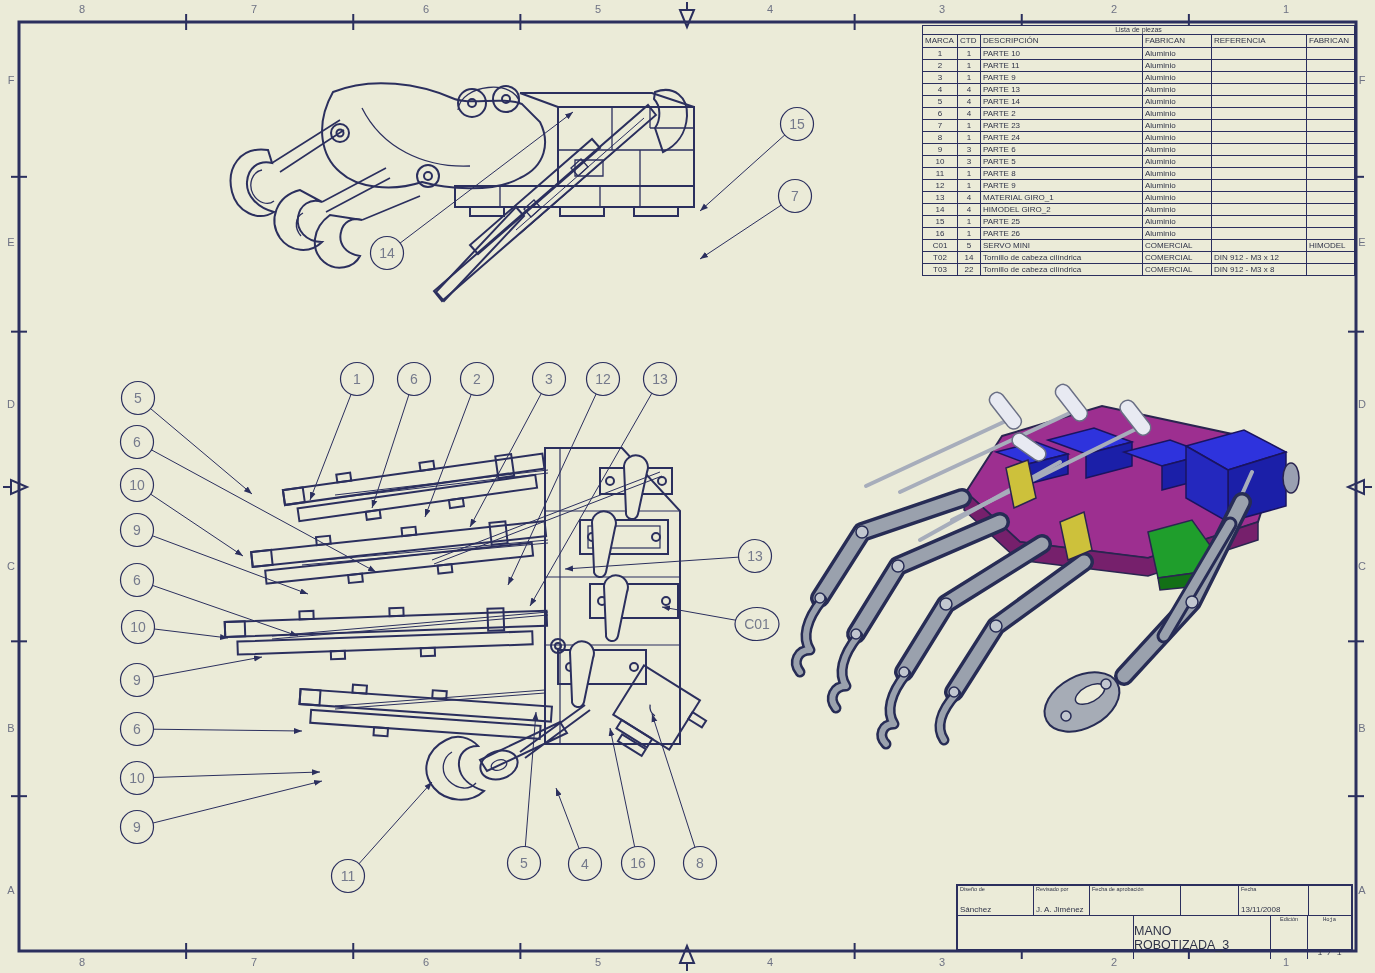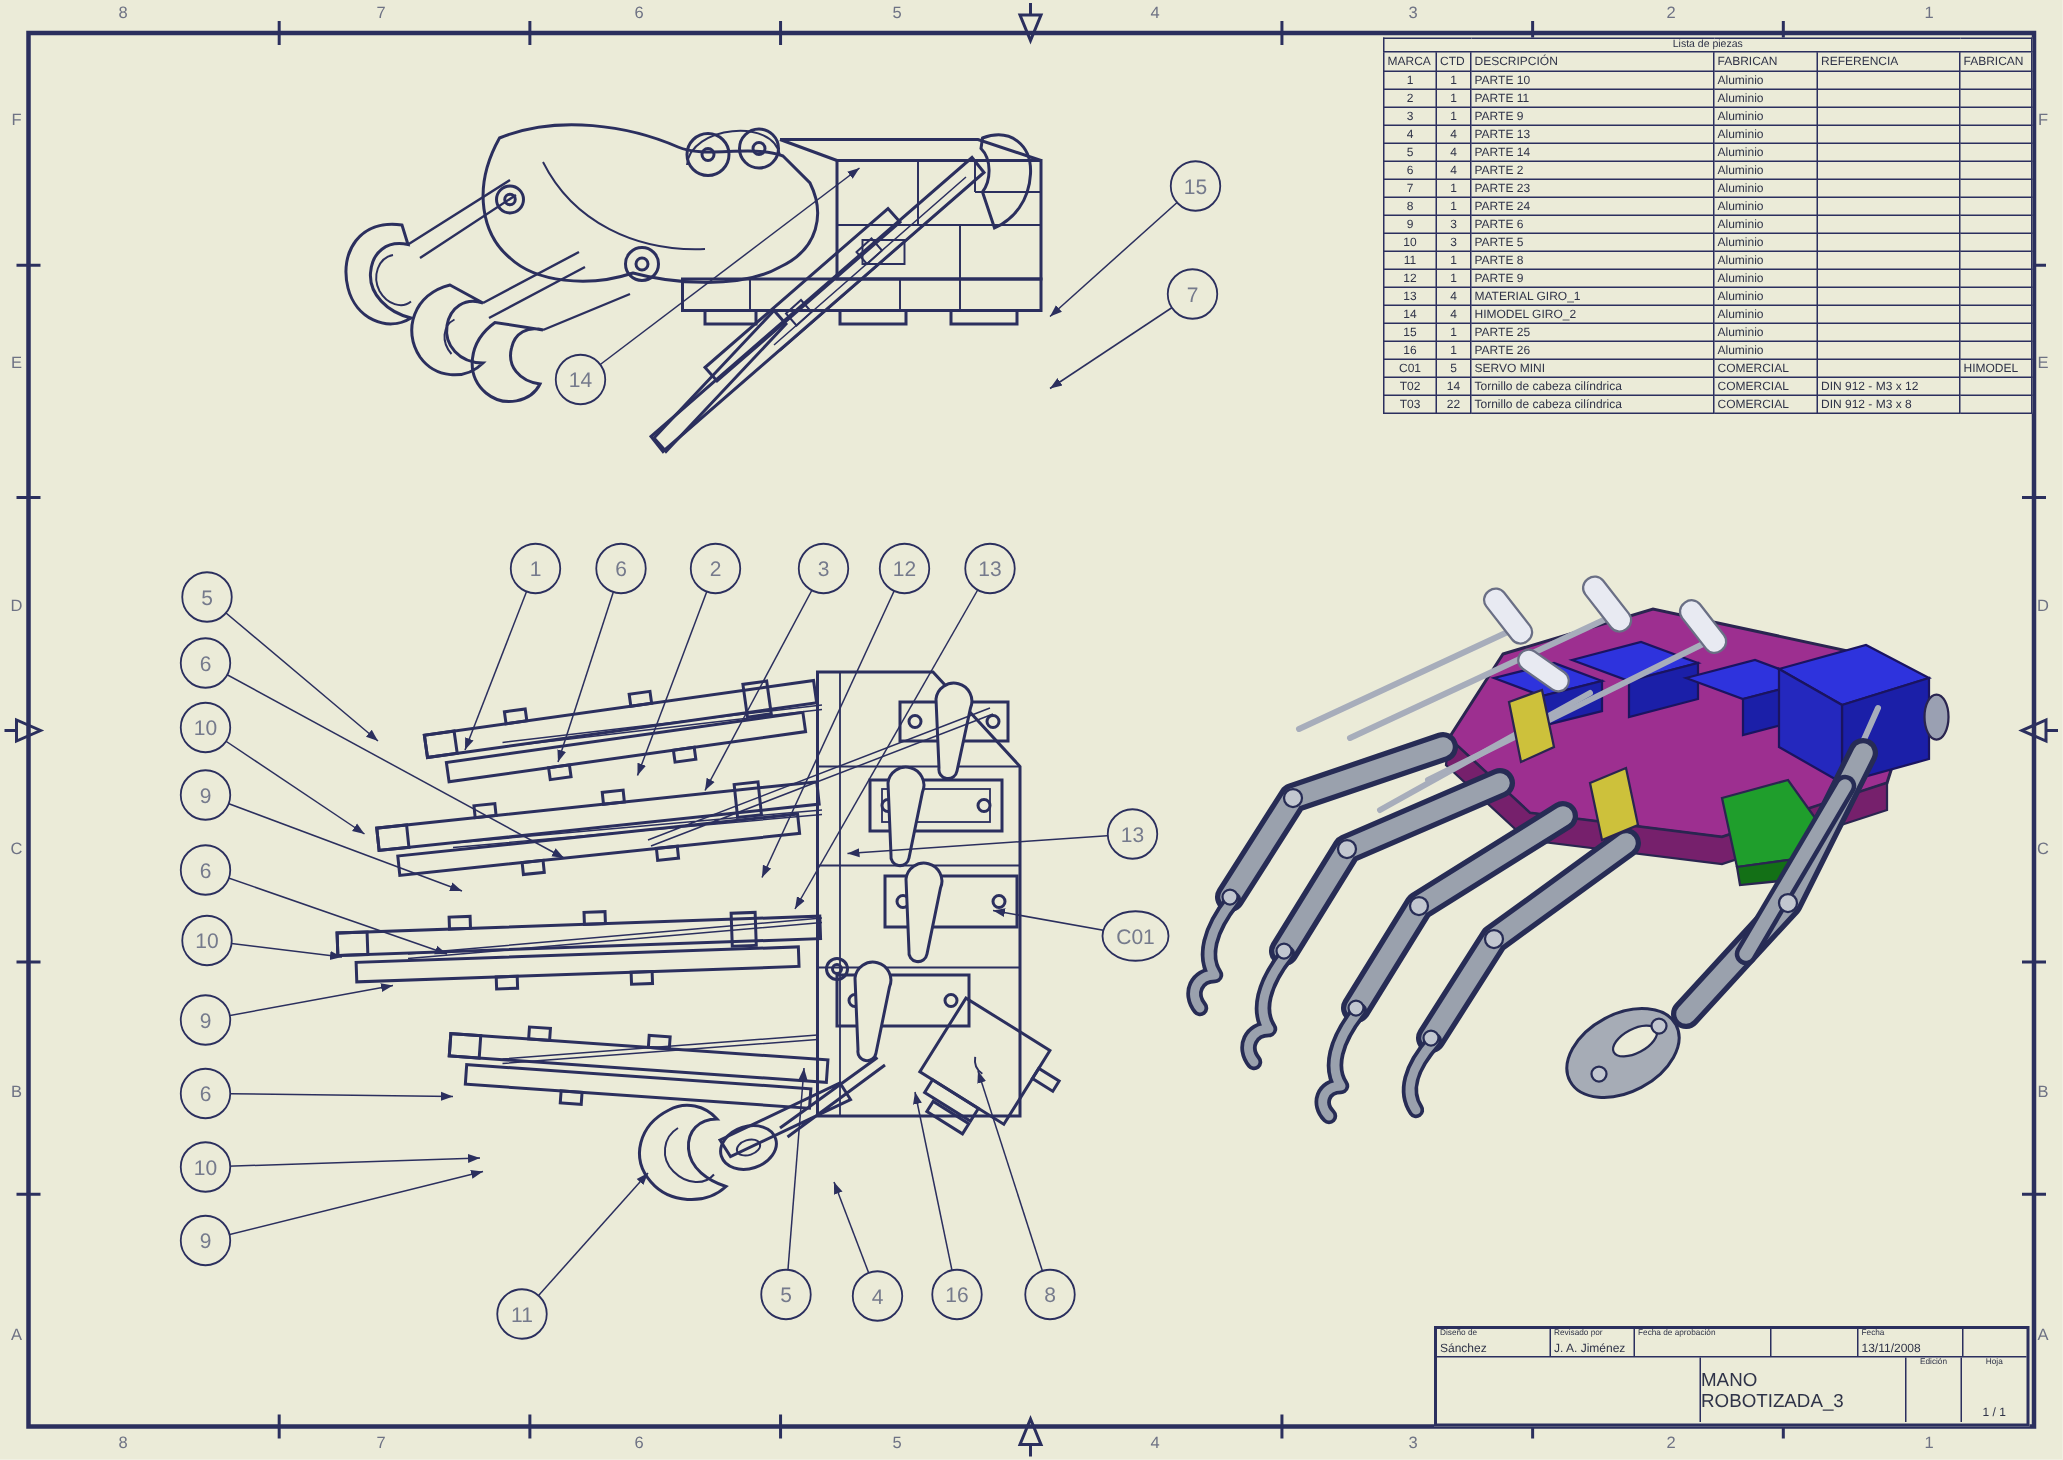--- a/index.html
+++ b/index.html
@@ -15,34 +15,34 @@
     font-size:8px;color:#2F3348;padding:0 2px;overflow:hidden;line-height:1.15;
     white-space:nowrap;}
   #parts-table .tbl-title{border:1.5px solid #2B2F5E;text-align:center;font-size:7px;height:8px;}
   #parts-table thead th{text-align:left;height:12px;font-size:8px;}
   #parts-table tbody td{height:11px;}
   #parts-table td.c0,#parts-table td.c1{text-align:center;}
   #parts-table tbody tr.wrap td{white-space:normal;height:23px;vertical-align:top;}
   
   #title-block{position:absolute;left:956px;top:884px;width:397px;height:67px;
     border:2px solid #2B2F5E;box-sizing:border-box;background:#EBEBD8;color:#2F3348;}
-  .tb-row1{display:flex;height:19px;border-bottom:1.5px solid #2B2F5E;box-sizing:border-box;}
+  .tb-row1{display:flex;height:30px;border-bottom:1.5px solid #2B2F5E;box-sizing:border-box;}
   .tb-cell{border-right:1.5px solid #2B2F5E;box-sizing:border-box;position:relative;}
   .tb-cell:last-child{border-right:none;}
   .tb-lab{position:absolute;left:2px;top:0;font-size:5.5px;color:#2F3348;white-space:nowrap;}
   .tb-val{position:absolute;left:2px;bottom:1px;font-size:8px;white-space:nowrap;}
   .tb-row2{display:flex;height:43px;}
   .tb-big{width:176px;border-right:1.5px solid #2B2F5E;box-sizing:border-box;}
   .tb-right{flex:1;display:flex;flex-direction:row;}
   .tb-strip{height:19px;border-bottom:1.5px solid #2B2F5E;box-sizing:border-box;}
   .tb-titlerow{flex:1;display:flex;}
   .tb-title{width:137px;border-right:1.5px solid #2B2F5E;box-sizing:border-box;
     display:flex;align-items:center;justify-content:center;font-size:12.5px;color:#2F3348;}
   .tb-ed{width:37px;border-right:1.5px solid #2B2F5E;box-sizing:border-box;position:relative;}
-  .tb-hoja{flex:1;position:relative;}
+  .tb-hoja{flex:1;position:relative;font-family:Liberation Mono, monospace;}
   .tb-small-lab{position:absolute;top:0;width:100%;text-align:center;font-size:5.5px;}
   .tb-small-val{position:absolute;bottom:2px;width:100%;text-align:center;font-size:8px;}
 </style>
 </head>
 <body>
 
 <div id="sheet">
 
   <svg id="frame-svg" width="1375" height="973">
     <rect x="19" y="22" width="1337" height="929" fill="none" stroke="#2B2F5E" stroke-width="3"></rect>

